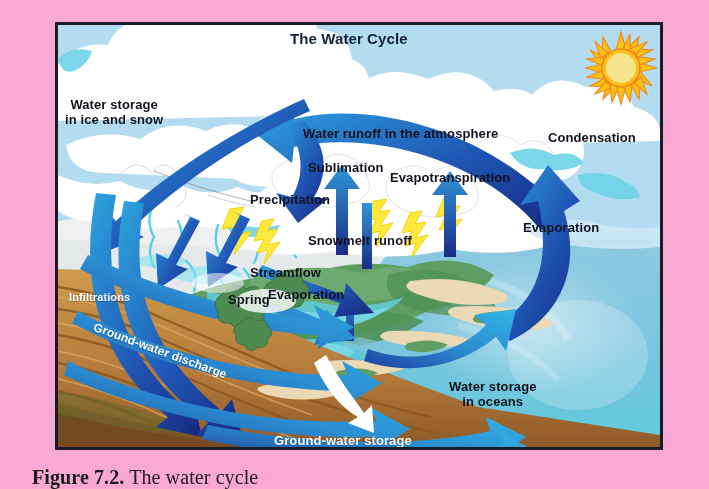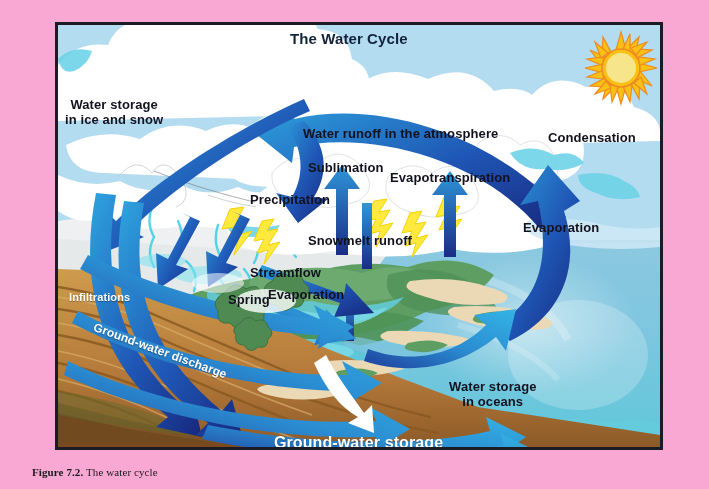--- a/index.html
+++ b/index.html
@@ -13,21 +13,21 @@
     border:3px solid #1b1b26;
     box-sizing:border-box;
     background:#b3dcf0;
     overflow:hidden;
   }
   #scene{position:absolute;inset:0;}
 
   
   #caption{
     position:absolute;left:32px;top:466px;width:600px;
-    font-family:"Liberation Serif",serif;font-size:11px;color:#1a1a1a;
+    font-family:"Liberation Serif",serif;font-size:20px;color:#1a1a1a;
     letter-spacing:.1px;white-space:nowrap;
   }
   #caption b{font-weight:bold;}
 
   
   .lbl{position:absolute;font-family:"Liberation Sans",sans-serif;font-weight:bold;
        font-size:13px;color:#12121f;line-height:1.12;white-space:pre;letter-spacing:.1px;}
   .lbl.white{color:#ffffff;text-shadow:0 1px 1px rgba(0,0,0,.35);}
   .lbl.center{text-align:center;}
   svg{display:block;}
@@ -279,21 +279,21 @@
 
       <div class="lbl" style="left:170px;top:268px;">Spring</div>
 
       <div class="lbl" style="left:210px;top:263px;">Evaporation</div>
 
 
       <div class="lbl white" style="left:11px;top:266px;font-size:11px;">Infiltrations</div>
 
       <div class="lbl white" style="left:38px;top:296px;font-size:12px;transform:rotate(20deg);transform-origin:left top;">Ground-water discharge</div>
 
-      <div class="lbl white" style="left:216px;top:409px;font-size:16px;">Ground-water storage</div>
+      <div class="lbl white" style="left:216px;top:409px;font-size:13px;">Ground-water storage</div>
 
       <div class="lbl center" style="left:391px;top:355px;">Water storage
 in oceans</div>
 
     </div>
   </div>
 
   <div id="caption">
     <b>Figure 7.2.</b><span> The water cycle</span>
   </div>

